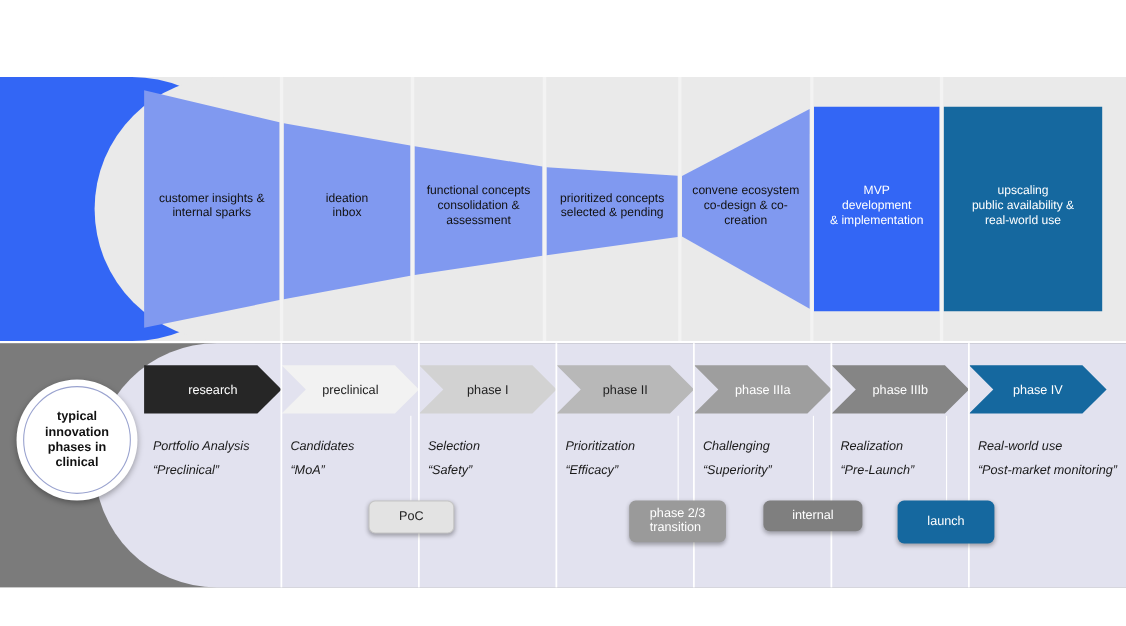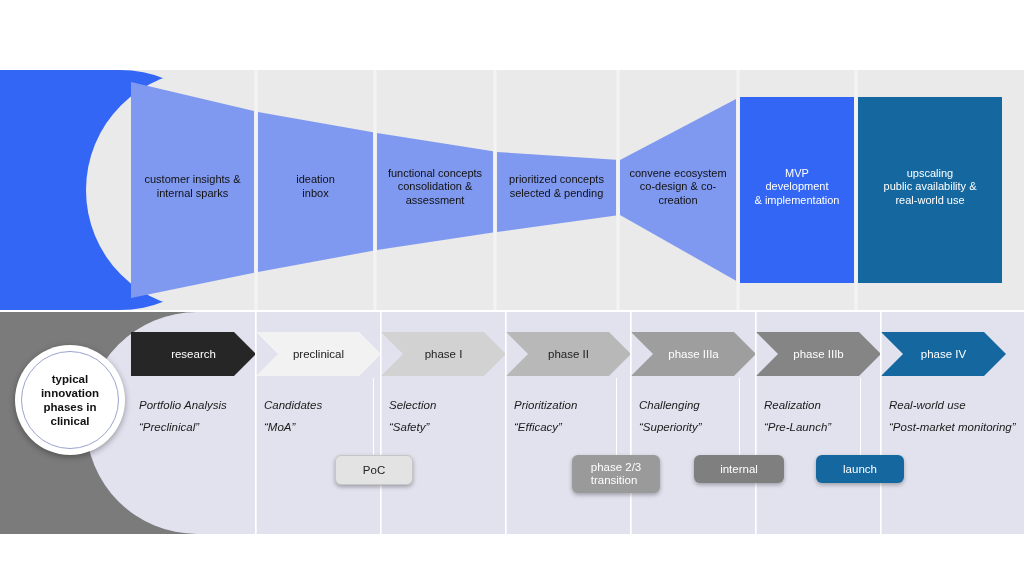--- a/index.html
+++ b/index.html
@@ -176,16 +176,16 @@
 
   <div id="badges">
       <div class="connector" style="left: 373px; top: 378px; height: 77px;"></div>
       <div class="badge b-light" style="left: 335px; top: 455px; width: 76px; height: 28px;">PoC</div>
       <div class="connector" style="left: 616px; top: 378px; height: 77px;"></div>
       <div class="badge b-gray" style="left: 572px; top: 455px; width: 88px; height: 38px;">phase 2/3
 transition</div>
       <div class="connector" style="left: 739px; top: 378px; height: 77px;"></div>
       <div class="badge b-dgray" style="left: 694px; top: 455px; width: 90px; height: 28px;">internal</div>
       <div class="connector" style="left: 860px; top: 378px; height: 77px;"></div>
-      <div class="badge b-blue" style="left: 816px; top: 455px; width: 88px; height: 28px;">launch</div>
+      <div class="badge b-blue" style="left: 816px; top: 455px; width: 88px; height: 39px;">launch</div>
     </div>
 
 </div>
 
 </body></html>

